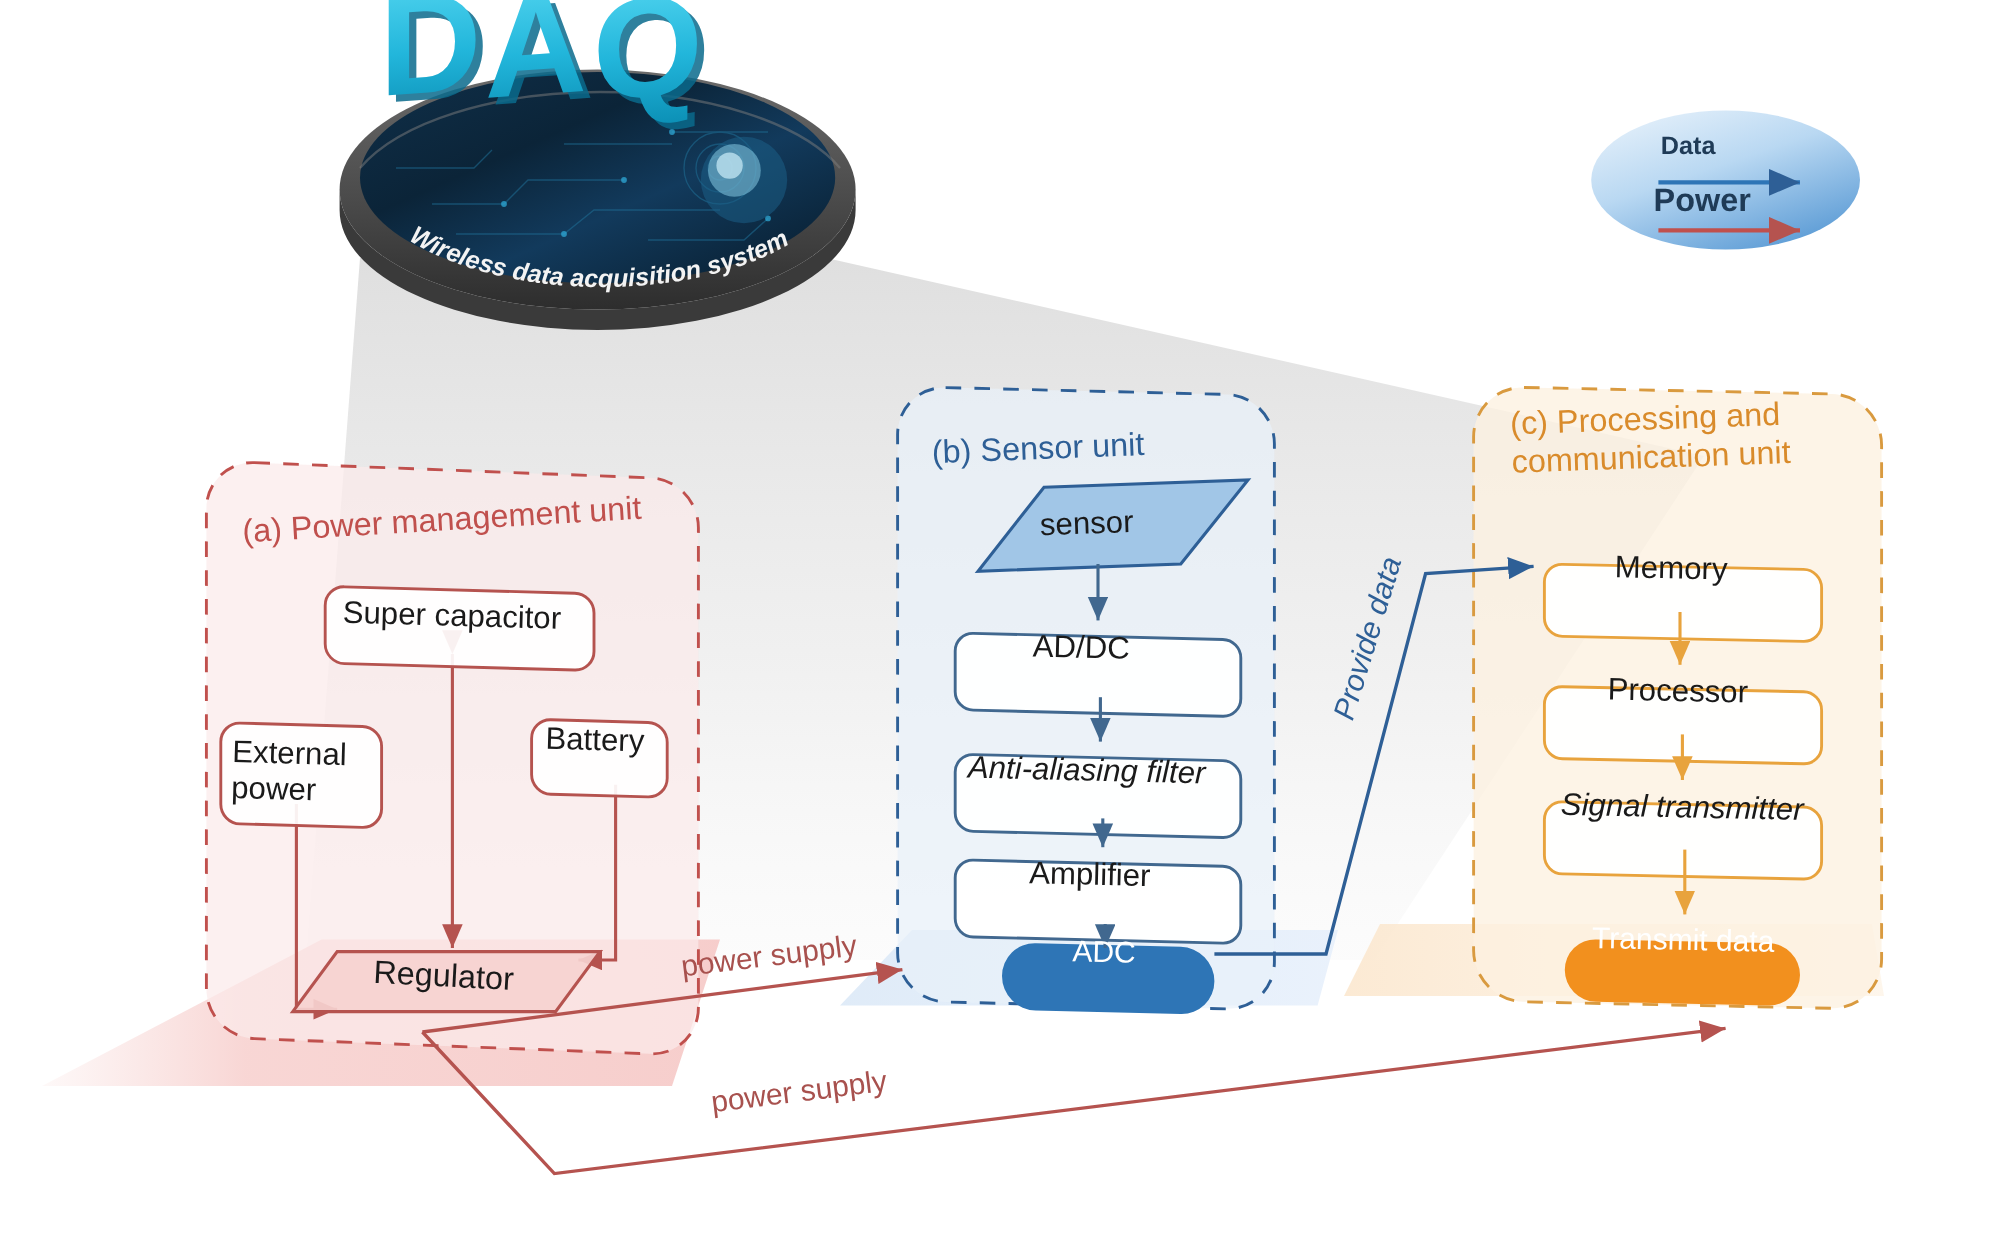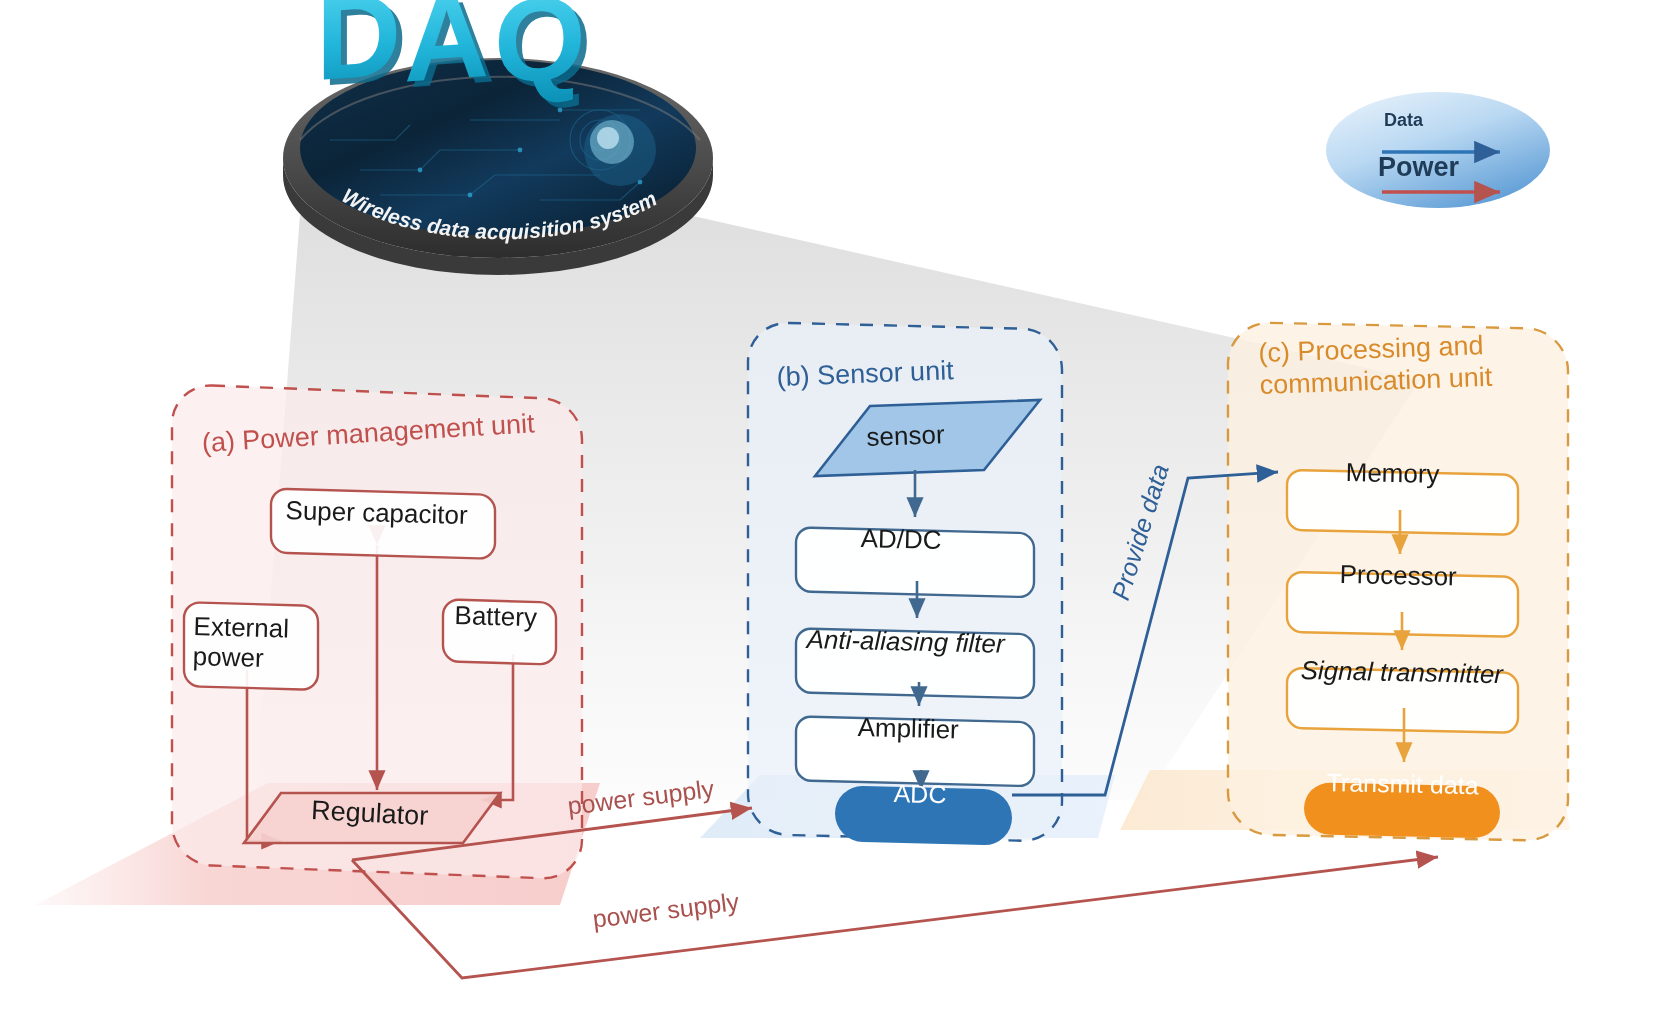--- a/index.html
+++ b/index.html
@@ -135,21 +135,21 @@
     </g>
 
     <text x="-500" y="-500" font-size="1">DAQ</text>
   </svg>
 
   <svg class="layer">
     <ellipse cx="1438" cy="150" rx="112" ry="58" fill="url(#legendGrad)"></ellipse>
     <line x1="1382" y1="152" x2="1500" y2="152" stroke="#2e75b6" stroke-width="3.4" marker-end="url(#arrBlue)"></line>
     <line x1="1382" y1="192" x2="1500" y2="192" stroke="#c0504d" stroke-width="3.4" marker-end="url(#arrRed)"></line>
   </svg>
-  <div class="txt" style="left:1384px;top:110px;font-size:18px;color:#1f3b57;font-weight:600;text-align:center;">Data</div>
+  <div class="txt" style="left:1384px;top:110px;font-size:21px;color:#1f3b57;font-weight:600;text-align:center;">Data</div>
   <div class="txt" style="left:1378px;top:152px;font-size:27px;color:#1f3b57;font-weight:600;">Power</div>
 
   <svg class="layer">
 
     <g transform="translate(172,384) skewY(2.2)">
       <rect x="0" y="0" rx="40" ry="40" width="410" height="480" fill="#fbeaea" fill-opacity="0.72" stroke="#c0504d" stroke-width="2.4" stroke-dasharray="13 11"></rect>
     </g>
 
     <g stroke="#b5534f" stroke-width="2.6" fill="none">
 

